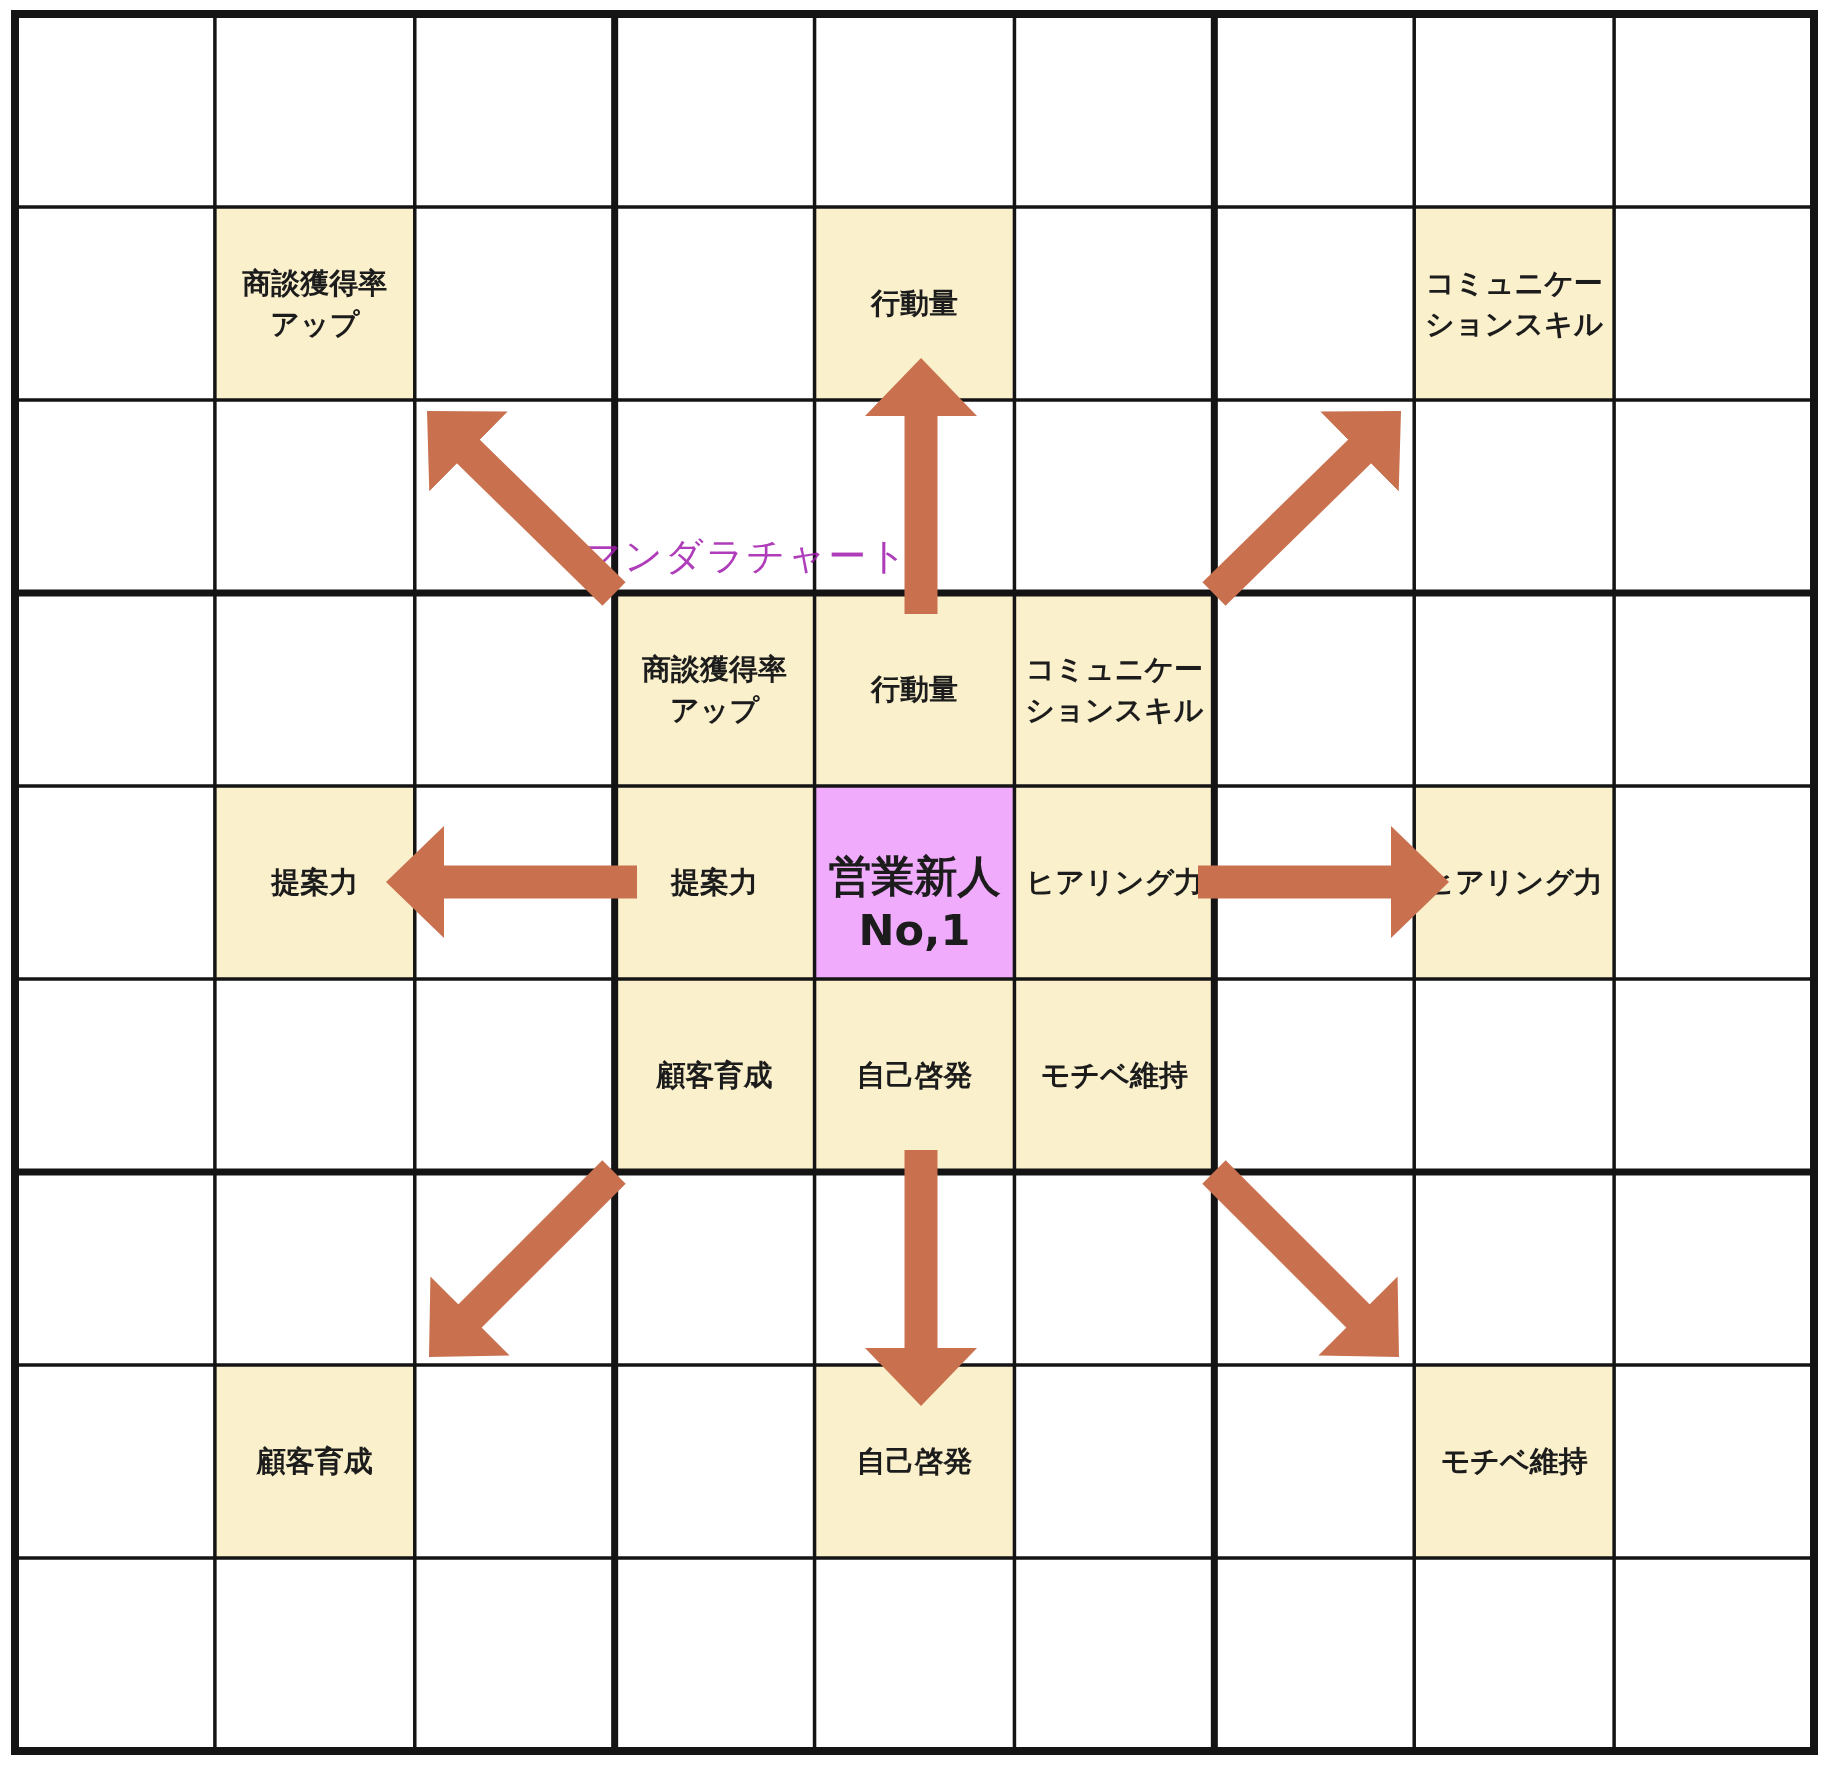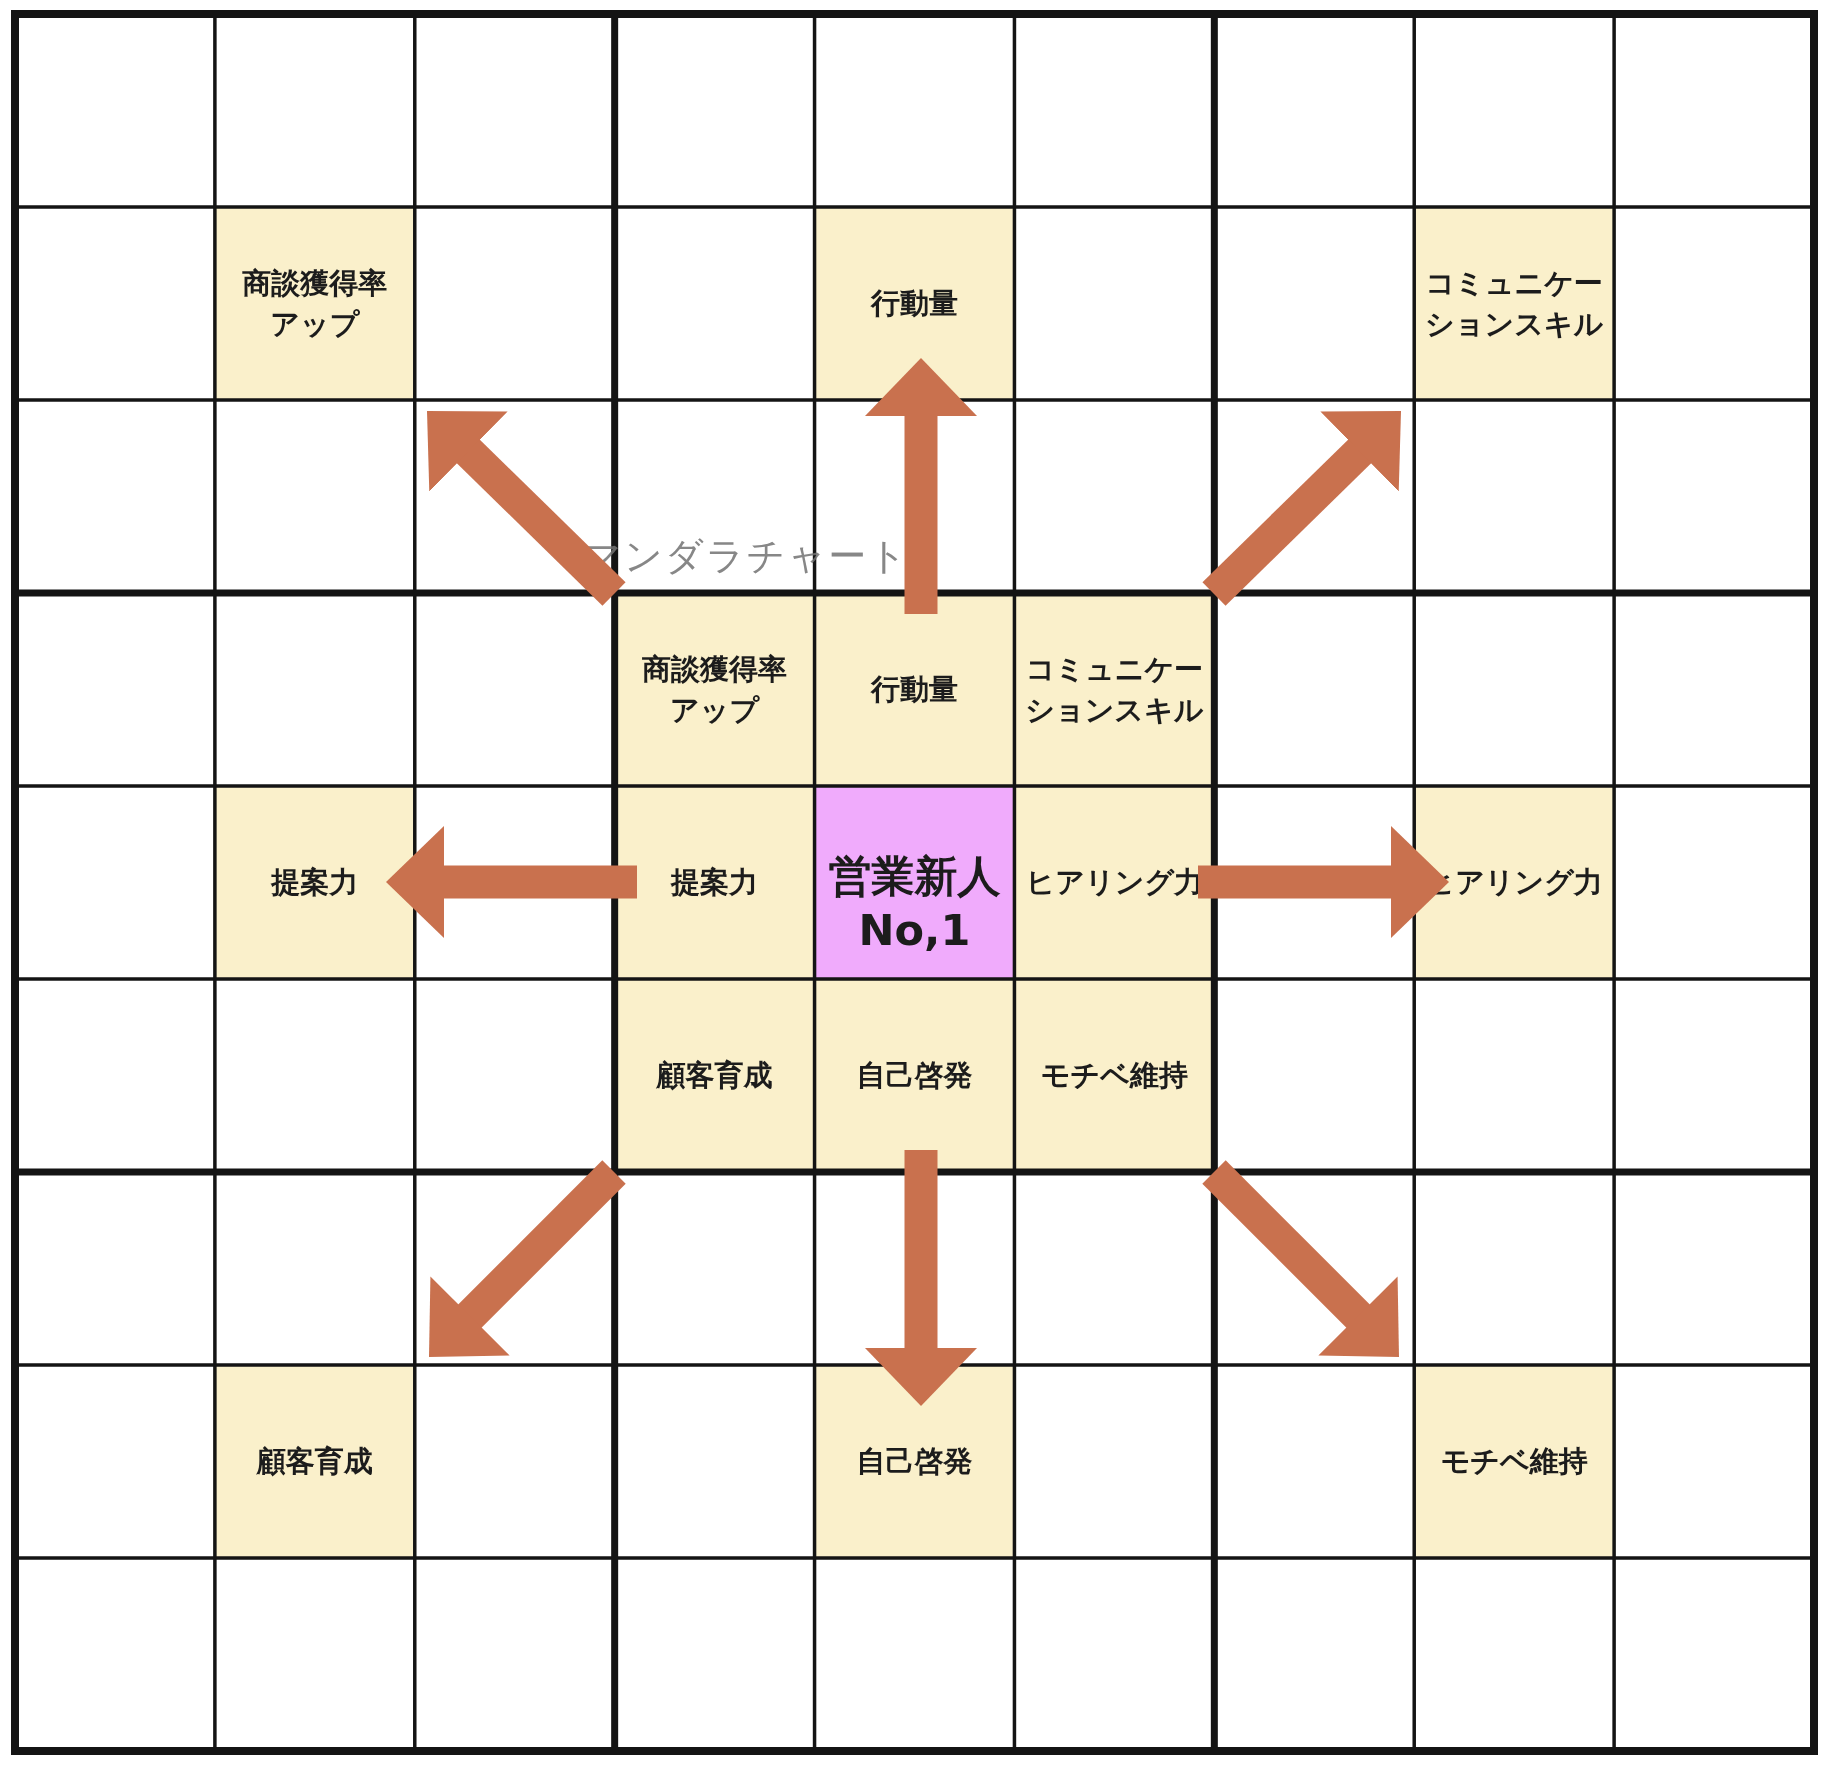--- a/index.html
+++ b/index.html
@@ -9,21 +9,21 @@
     background:#ffffff;
     overflow:hidden;
     font-family:"DejaVu Sans","Liberation Sans",sans-serif;
   }
   .layer{position:absolute;left:0;top:0;width:1839px;height:1775px;}
   #cells-layer{z-index:1;}
   #lines-layer{z-index:2;}
   .watermark{
     position:absolute;left:583px;top:531px;z-index:3;
     font-size:38px;font-weight:400;letter-spacing:2px;
-    color:#737373;opacity:0.85;white-space:nowrap;
+    color:#a21caf;opacity:0.85;white-space:nowrap;
   }
   #arrows-layer{z-index:4;}
   .cell{
     position:absolute;
     display:flex;align-items:center;justify-content:center;
     text-align:center;
     font-weight:700;font-size:29px;line-height:1.38;
     color:#1c1c1c;
     white-space:pre-line;
   }

